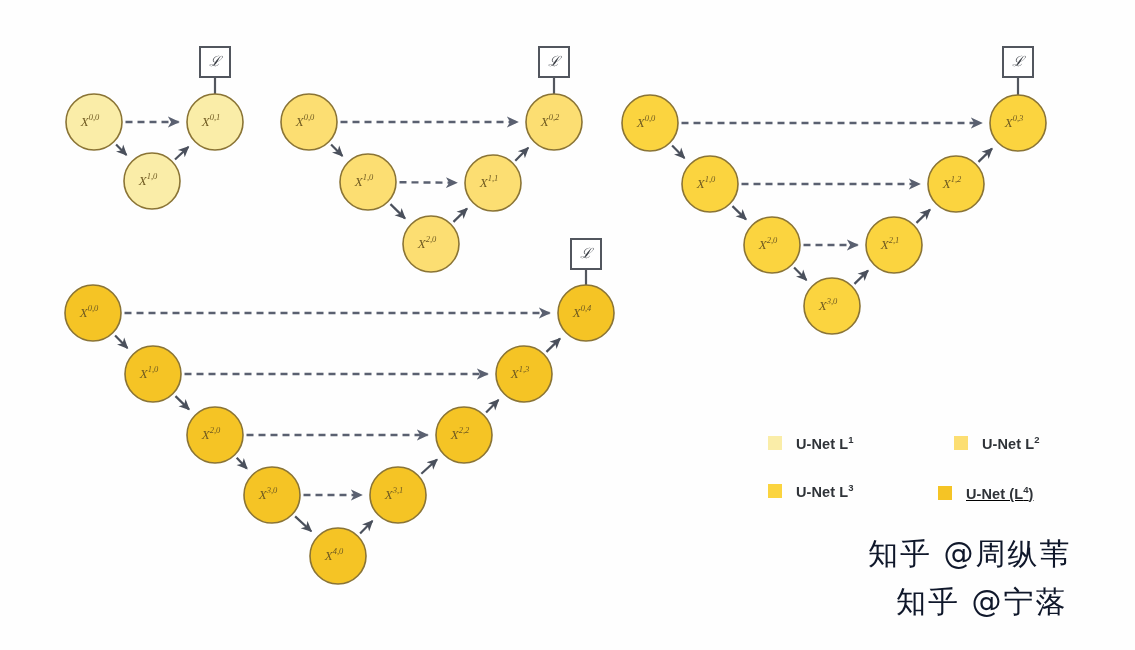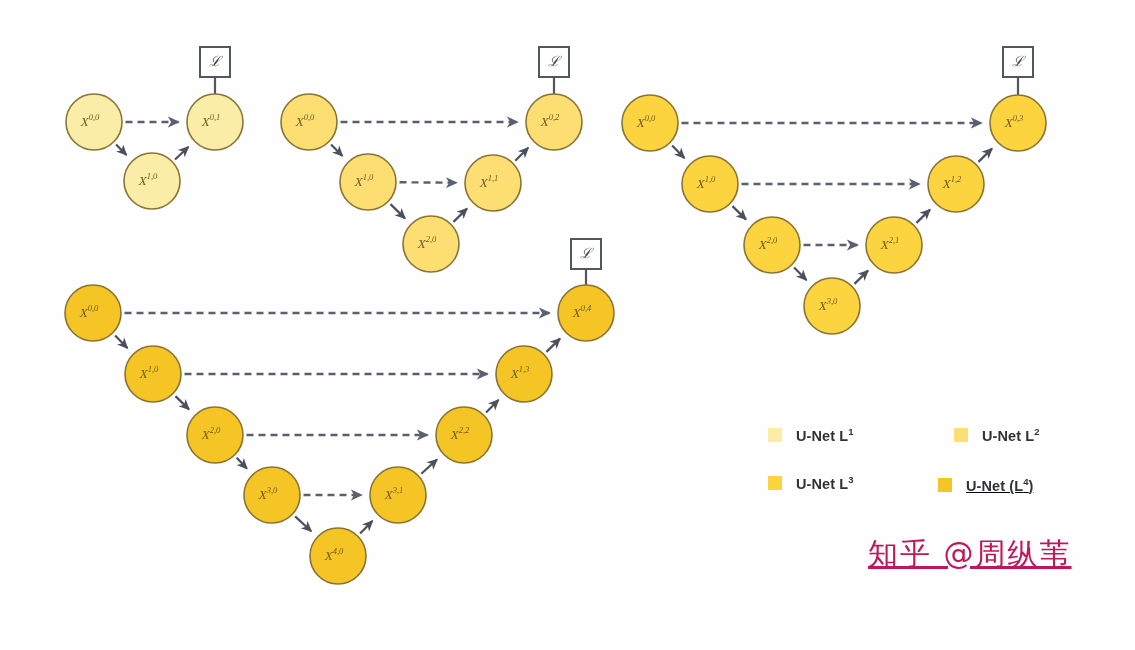--- a/index.html
+++ b/index.html
@@ -79,21 +79,21 @@
     position: absolute;
     left: 760px;
     top: 424px;
     width: 300px;
     height: 96px;
   }
   .legend-row {
     position: absolute;
     height: 26px;
     display: flex;
-    align-items: flex-start;
+    align-items: flex-end;
   }
   .legend-item {
     display: flex;
     align-items: center;
     white-space: nowrap;
   }
   .legend-swatch {
     width: 14px;
     height: 14px;
     display: inline-block;
@@ -113,26 +113,25 @@
   }
   #legend-col-a-row-1 { left: 8px;   top: 2px; }
   #legend-col-b-row-1 { left: 178px; top: 2px; margin-left: 16px; }
   #legend-col-a-row-2 { left: 8px;   top: 50px; }
   #legend-col-b-row-2 { left: 178px; top: 52px; text-decoration: underline; }
 
   
   .watermark {
     position: absolute;
     font-family: "DejaVu Sans", sans-serif;
-    color: #be185d;
+    color: #0f172a;
     font-size: 30px;
     white-space: nowrap;
     letter-spacing: 2px;
     user-select: none;
-    text-decoration: underline;
   }
   #watermark-primary {
     left: 868px;
     top: 534px;
   }
   #watermark-secondary {
     left: 896px;
     top: 582px;
   }
 </style>
@@ -335,13 +334,14 @@
       </div>
       <div class="legend-row" id="legend-col-b-row-2">
         <div class="legend-item">
           <span class="legend-swatch" style="background: rgb(245, 196, 37);"></span>
           <span class="legend-label">U-Net (L<sup>4</sup>)</span>
         </div>
       </div>
     </div>
 
   <div class="watermark" id="watermark-primary">知乎 @周纵苇</div>
+  <div class="watermark" id="watermark-secondary">知乎 @宁落</div>
 </div>
 
 </body></html>

